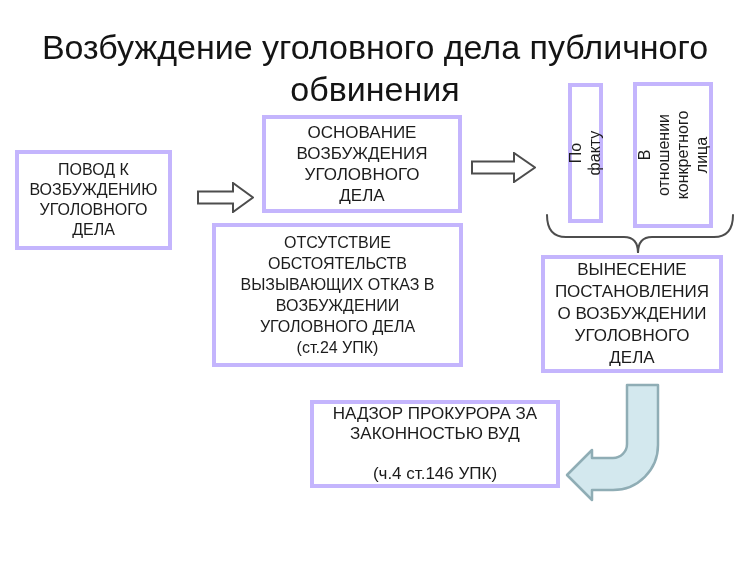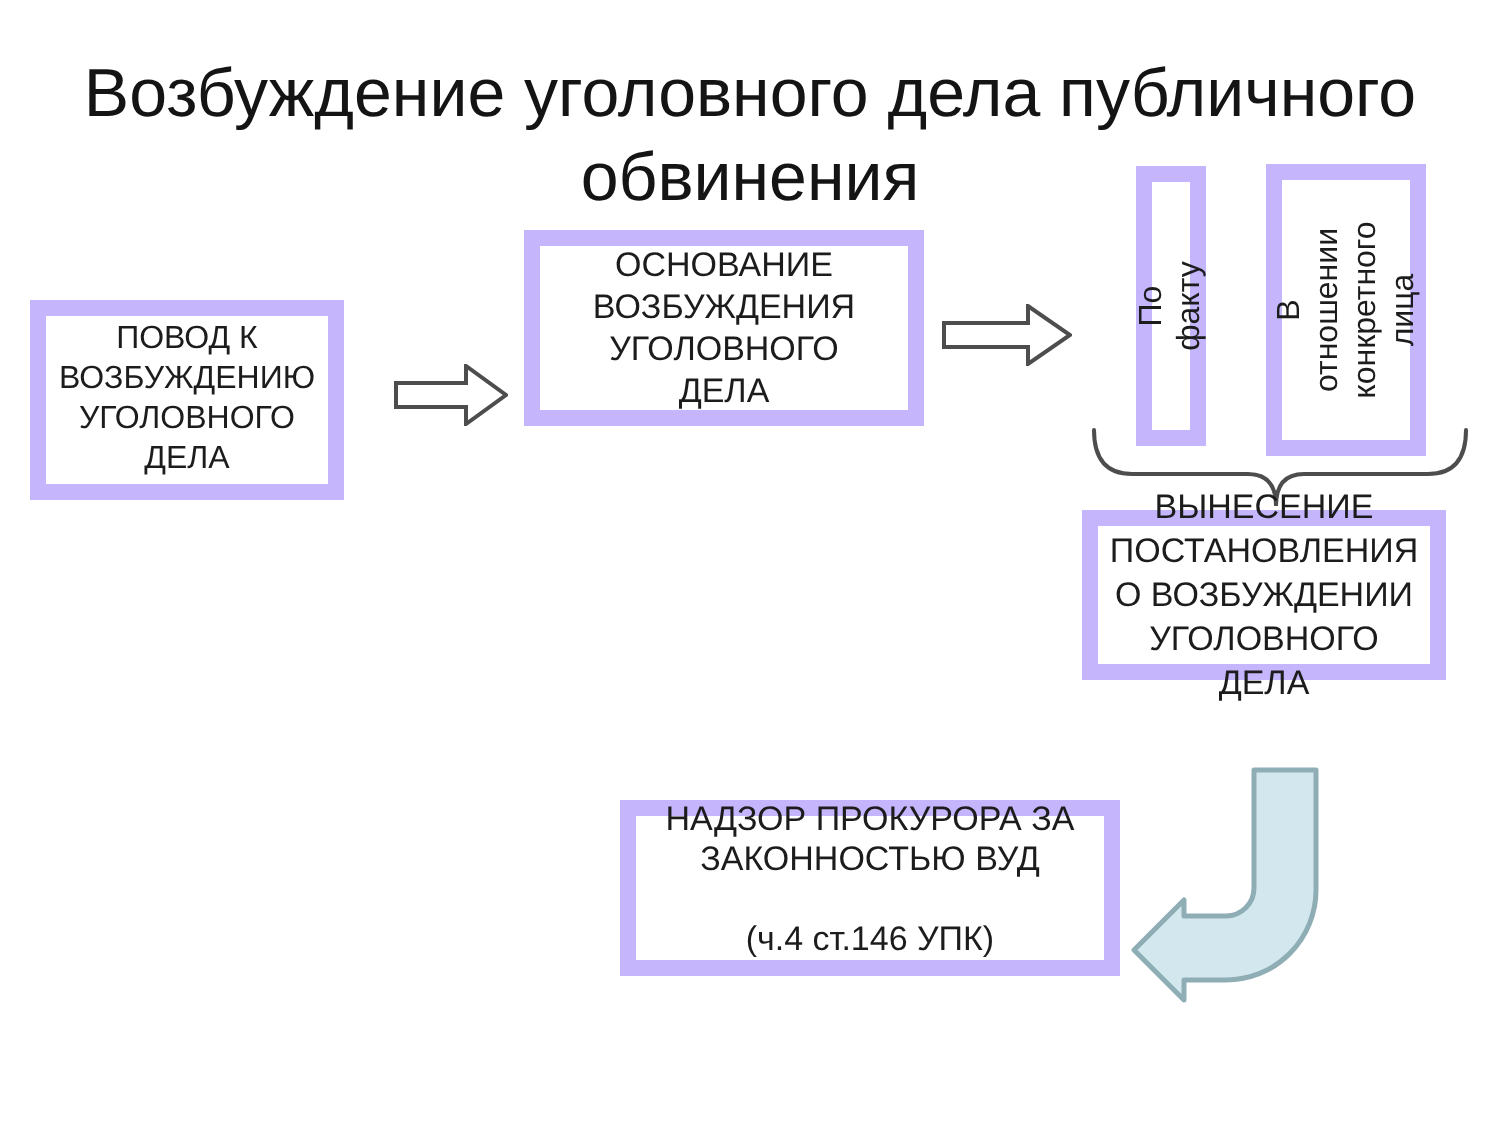--- a/index.html
+++ b/index.html
@@ -7,30 +7,30 @@
     position:relative; width:750px; height:562px; background:#ffffff;
     font-family:"Liberation Sans", sans-serif; color:#1c1c1c; overflow:hidden;
   }
   .title {
     position:absolute; left:0; right:0; top:26px;
     text-align:center; font-size:34px; line-height:42px;
     white-space:pre-line; color:#141414;
   }
   .box {
     position:absolute; box-sizing:border-box;
-    border:8px solid #c4b5fd; background:#ffffff;
+    border:4px solid #c4b5fd; background:#ffffff;
     display:flex; align-items:center; justify-content:center;
     text-align:center; white-space:pre-line;
   }
   .box-povod      { left:15px;  top:150px; width:157px; height:100px; font-size:16px; line-height:20px; }
   .box-osnovanie  { left:262px; top:115px; width:200px; height:98px;  font-size:17px; line-height:21px; }
   .box-otsutstvie { left:212px; top:223px; width:251px; height:144px; font-size:16px; line-height:21px; }
   .box-pofaktu    { left:568px; top:83px;  width:35px;  height:140px; font-size:16px; }
   .box-votnoshenii{ left:633px; top:82px;  width:80px;  height:146px; font-size:16px; line-height:19px; }
-  .box-vynesenie  { left:541px; top:255px; width:182px; height:85px; font-size:17px; line-height:22px; }
+  .box-vynesenie  { left:541px; top:255px; width:182px; height:118px; font-size:17px; line-height:22px; }
   .box-nadzor     { left:310px; top:400px; width:250px; height:88px;  font-size:17px; line-height:20px;align-items:flex-end; }
   .vtext {
     transform:rotate(-90deg); white-space:pre-line;
     width:max-content; text-align:center; line-height:19px;
   }
   .icon { position:absolute; display:block; }
   .arrow1 { left:197px; top:182px; }
   .arrow2 { left:471px; top:152px; }
   .brace  { left:544px; top:212px; }
   .bent   { left:565px; top:383px; }
@@ -54,20 +54,28 @@
     <path d="M1,9.5 L36,9.5 L36,1 L56,15.5 L36,30 L36,21.5 L1,21.5 Z" fill="#ffffff" stroke="#4d4d4d" stroke-width="2" stroke-linejoin="miter"></path>
   </svg>
 
   <div class="box box-osnovanie">
     <span>ОСНОВАНИЕ
 ВОЗБУЖДЕНИЯ
 УГОЛОВНОГО
 ДЕЛА</span>
   </div>
 
+  <div class="box box-otsutstvie">
+    <span>ОТСУТСТВИЕ
+ОБСТОЯТЕЛЬСТВ
+ВЫЗЫВАЮЩИХ ОТКАЗ В
+ВОЗБУЖДЕНИИ
+УГОЛОВНОГО ДЕЛА
+(ст.24 УПК)</span>
+  </div>
 
   <svg class="icon arrow2" width="65" height="31" viewBox="0 0 65 31" aria-hidden="true">
     <path d="M1,9.5 L43,9.5 L43,1 L64,15.5 L43,30 L43,21.5 L1,21.5 Z" fill="#ffffff" stroke="#4d4d4d" stroke-width="2" stroke-linejoin="miter"></path>
   </svg>
 
   <div class="box box-pofaktu">
     <span class="vtext">По факту</span>
   </div>
 
   <div class="box box-votnoshenii">

